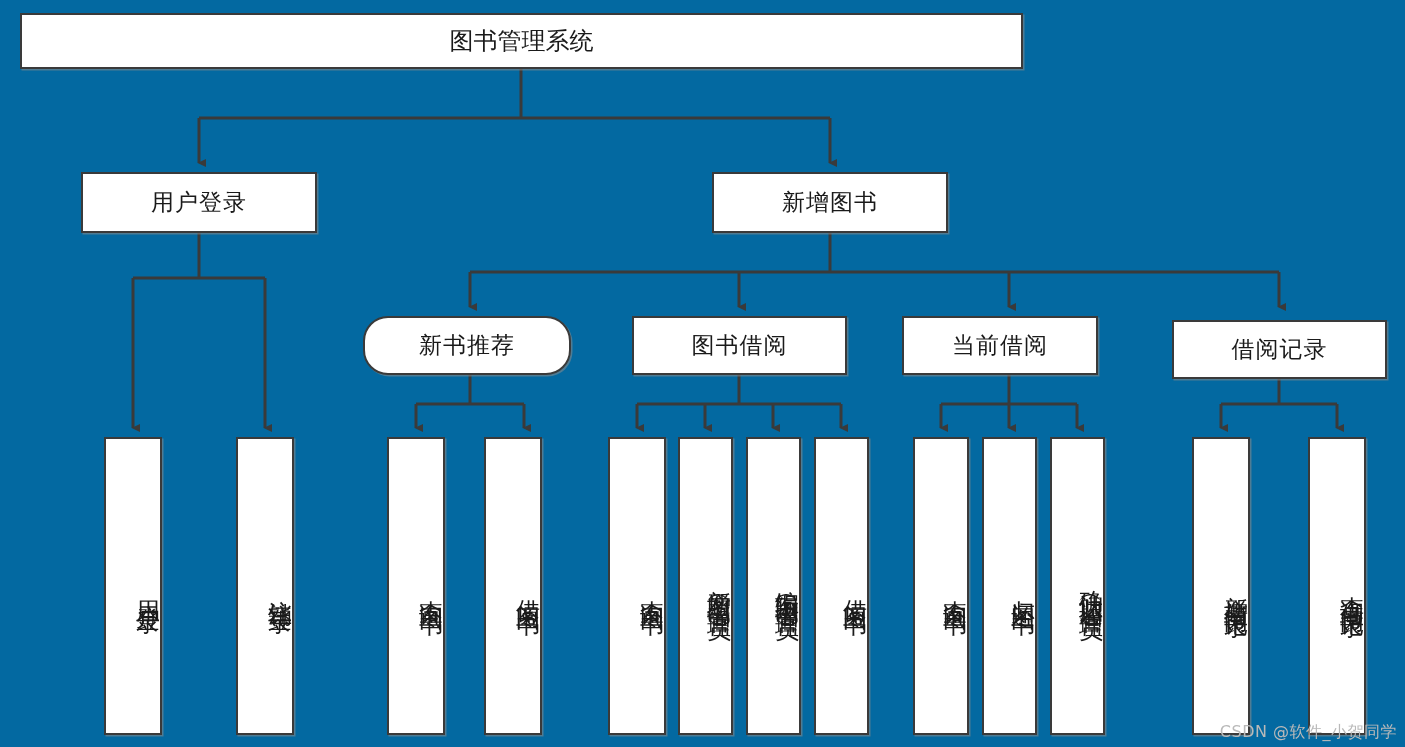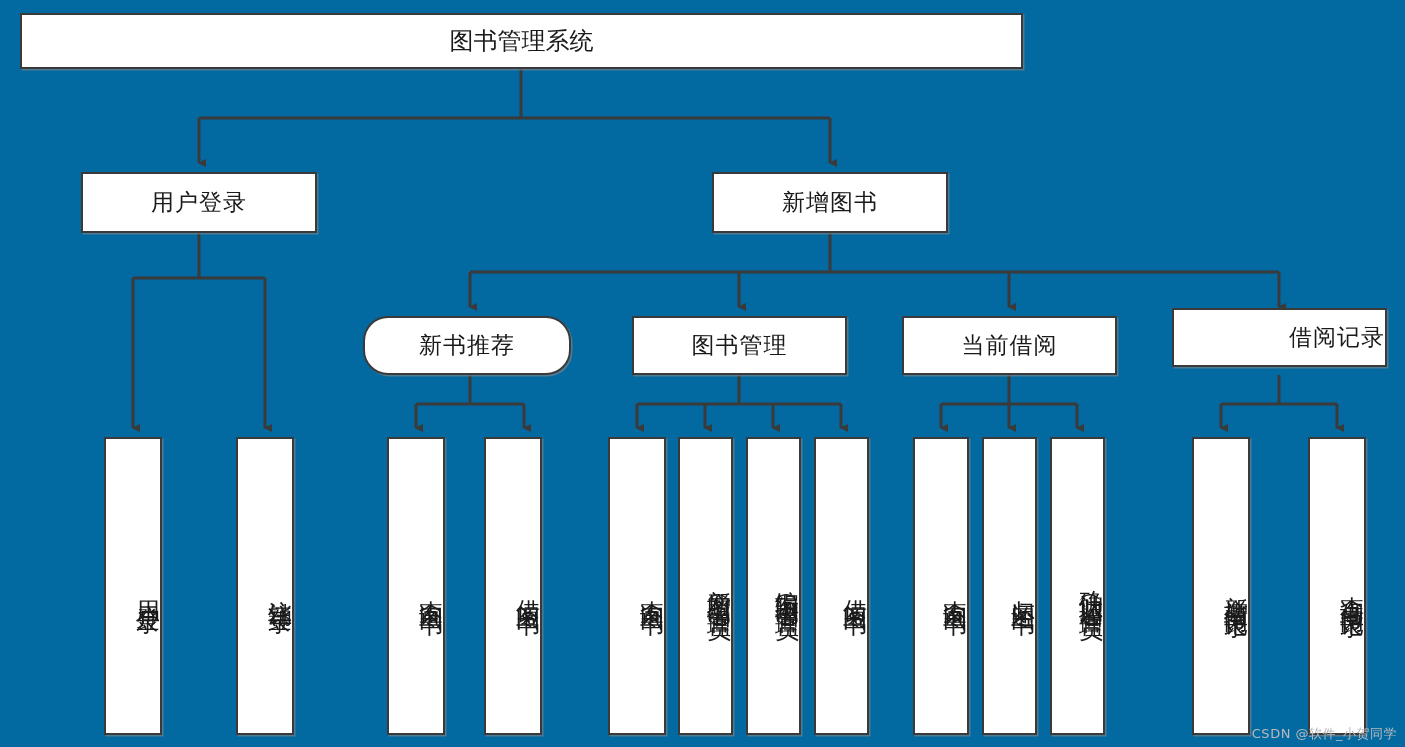--- a/index.html
+++ b/index.html
@@ -57,21 +57,21 @@
   }
   .node.leaf > span {
     writing-mode: vertical-rl;
     text-orientation: upright;
     white-space: nowrap;
   }
   .watermark {
     position: absolute;
     right: 8px;
     bottom: 4px;
-    font-size: 13px;
+    font-size: 16px;
     color: #b9b9b9;
     letter-spacing: 0.5px;
     white-space: nowrap;
     font-family: "DejaVu Sans", "Liberation Sans", sans-serif;
   }
 </style>
 </head>
 <body>
 
 <div id="canvas">
@@ -137,26 +137,26 @@
     <span>用户登录</span>
   </div>
   <div class="node h" style="left:712px; top:172px; width:236px; height:61px;">
     <span>新增图书</span>
   </div>
 
   <div class="node h" style="left:363px; top:316px; width:208px; height:59px;border-radius:25px;">
     <span>新书推荐</span>
   </div>
   <div class="node h" style="left:632px; top:316px; width:215px; height:59px;">
-    <span>图书管理</span>
-  </div>
-  <div class="node h" style="left:902px; top:316px; width:215px; height:59px;">
+    <span>图书借阅</span>
+  </div>
+  <div class="node h" style="left:902px; top:316px; width:196px; height:59px;">
     <span>当前借阅</span>
   </div>
-  <div class="node h" style="left:1172px; top:308px; width:215px; height:59px;justify-content:flex-end;">
+  <div class="node h" style="left:1172px; top:320px; width:215px; height:59px;">
     <span>借阅记录</span>
   </div>
 
   <div class="node leaf" style="left:104px; top:437px; width:58px; height:298px;">
     <span>用户登录</span>
   </div>
   <div class="node leaf" style="left:236px; top:437px; width:58px; height:298px;">
     <span>注销登录</span>
   </div>
 

